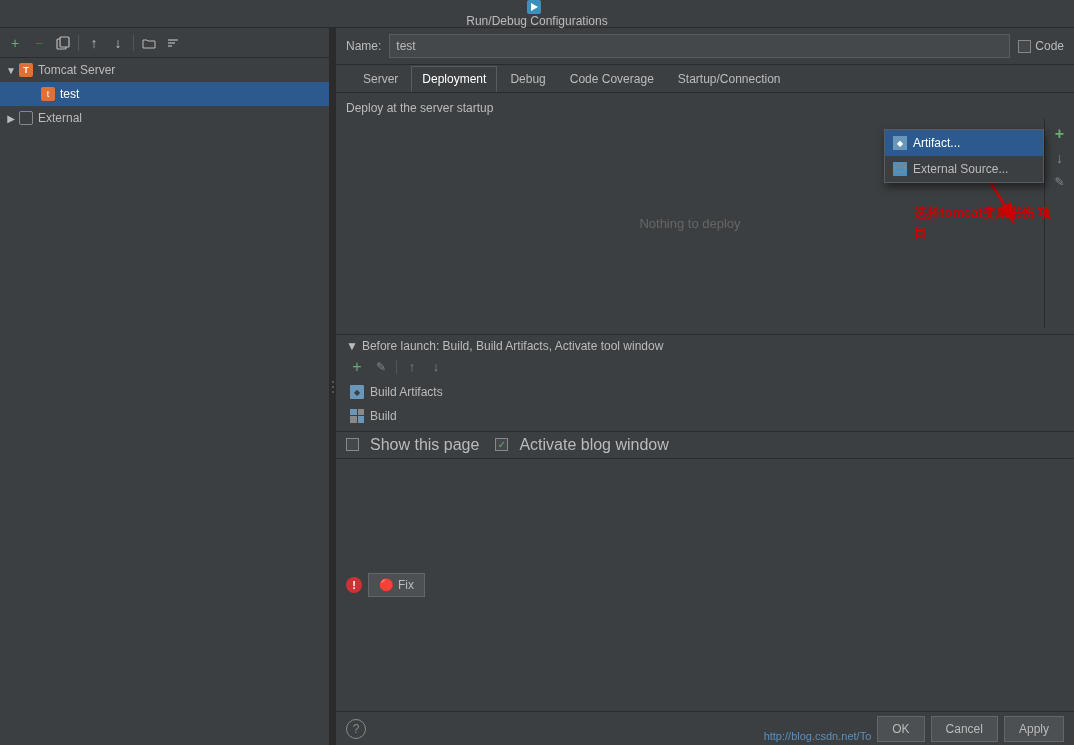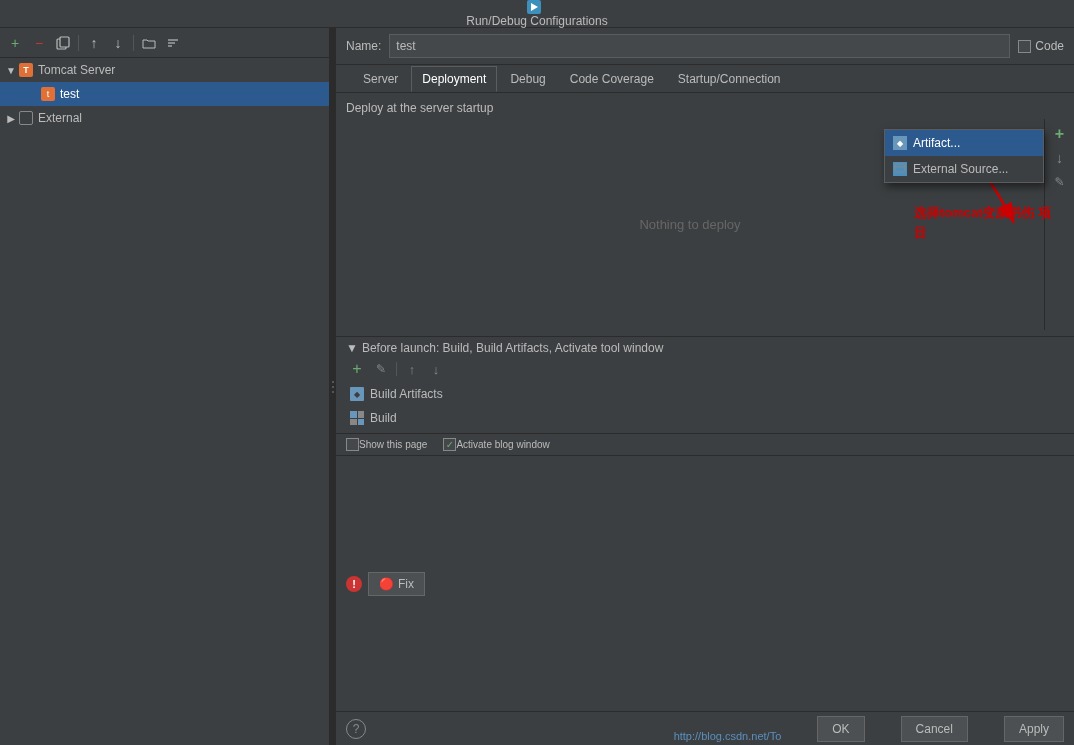--- a/index.html
+++ b/index.html
@@ -411,22 +411,22 @@
     .options-row {
       display: flex;
       align-items: center;
       gap: 16px;
       padding: 4px 10px;
       border-bottom: 1px solid #2b2b2b;
     }
     .option-item {
       display: flex;
       align-items: center;
-      gap: 0;
-      font-size: 10px;
+      gap: 11px;
+      font-size: 16px;
       cursor: pointer;
       justify-content: flex-end;
     }
     .checkbox {
       width: 13px;
       height: 13px;
       border: 1px solid #888;
       background: #45484a;
       display: flex;
       align-items: center;
@@ -515,21 +515,20 @@
       text-decoration: none;
     }
     .action-btn {
       height: 26px;
       padding: 0 14px;
       background: #4c5052;
       border: 1px solid #666;
       color: #bbbbbb;
       cursor: pointer;
       font-size: 12px;
-      margin-left: 30px;
     }
 
     
     .red-arrow-container {
       position: absolute;
       top: 30px;
       right: 20px;
       pointer-events: none;
     }
 

